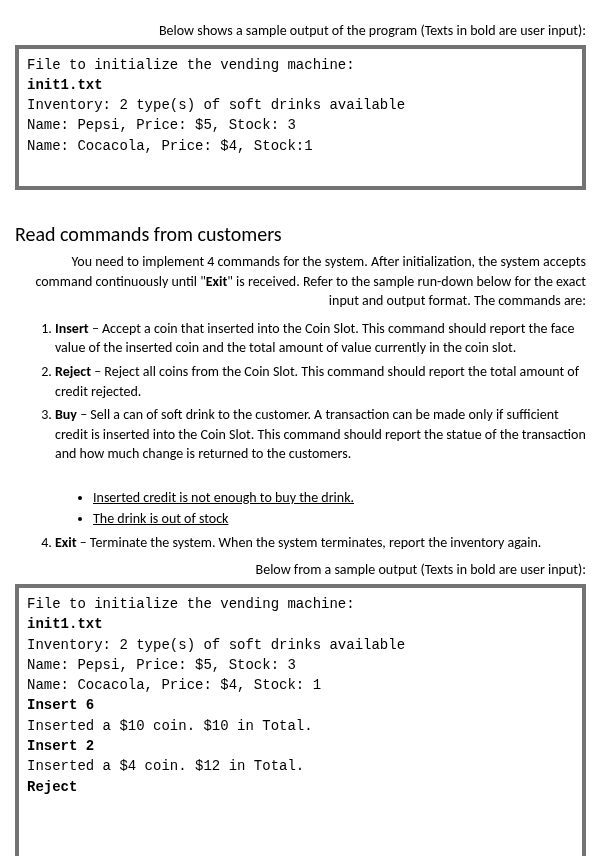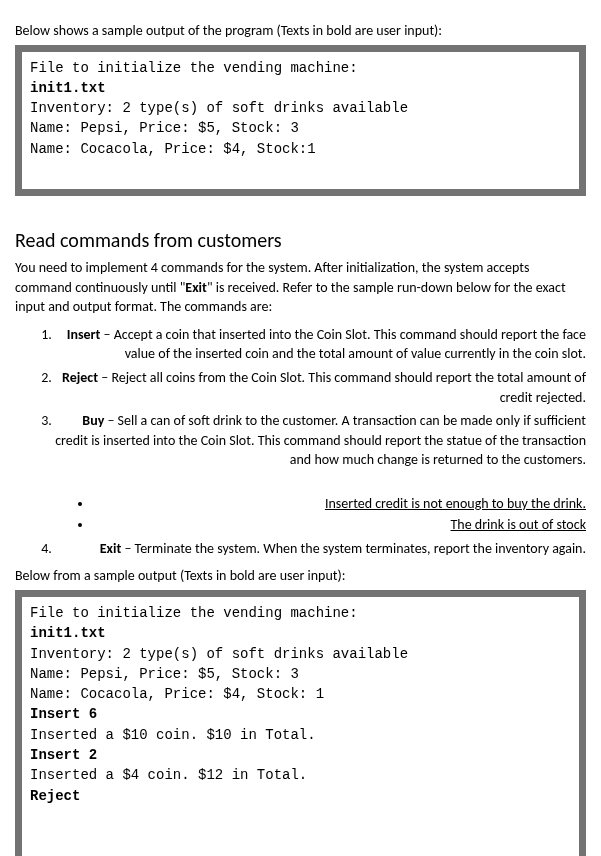--- a/index.html
+++ b/index.html
@@ -5,47 +5,47 @@
     body {
       font-family: Calibri, Arial, sans-serif;
       font-size: 14px;
       color: #000;
       margin: 0;
       padding: 15px;
       width: 571px;
       line-height: 1.4;
     }
     .code-box {
-      border: 7px solid #737373;
+      border: 4px solid #737373;
       padding: 6px 8px;
       font-family: "Courier New", monospace;
       font-size: 14px;
       white-space: pre-wrap;
       margin: 4px 0 10px 0;
       line-height: 1.45;
     }
     .code-box .bold {
       font-weight: bold;
     }
     h2 {
       color: #000000;
       font-weight: 400;
       font-size: 20px;
       margin: 30px 0 4px 0;
     }
     p {
       margin: 4px 0 8px 0;
+      text-align: right;
     }
     ol {
       margin: 6px 0 8px 0;
       padding-left: 40px;
     }
     ol li {
       margin-bottom: 4px;
-      text-align: right;
     }
     ul {
       list-style-type: disc;
       margin: 4px 0;
       padding-left: 38px;
     }
     ul li {
       margin-bottom: 2px;
       text-decoration: underline;
     }

